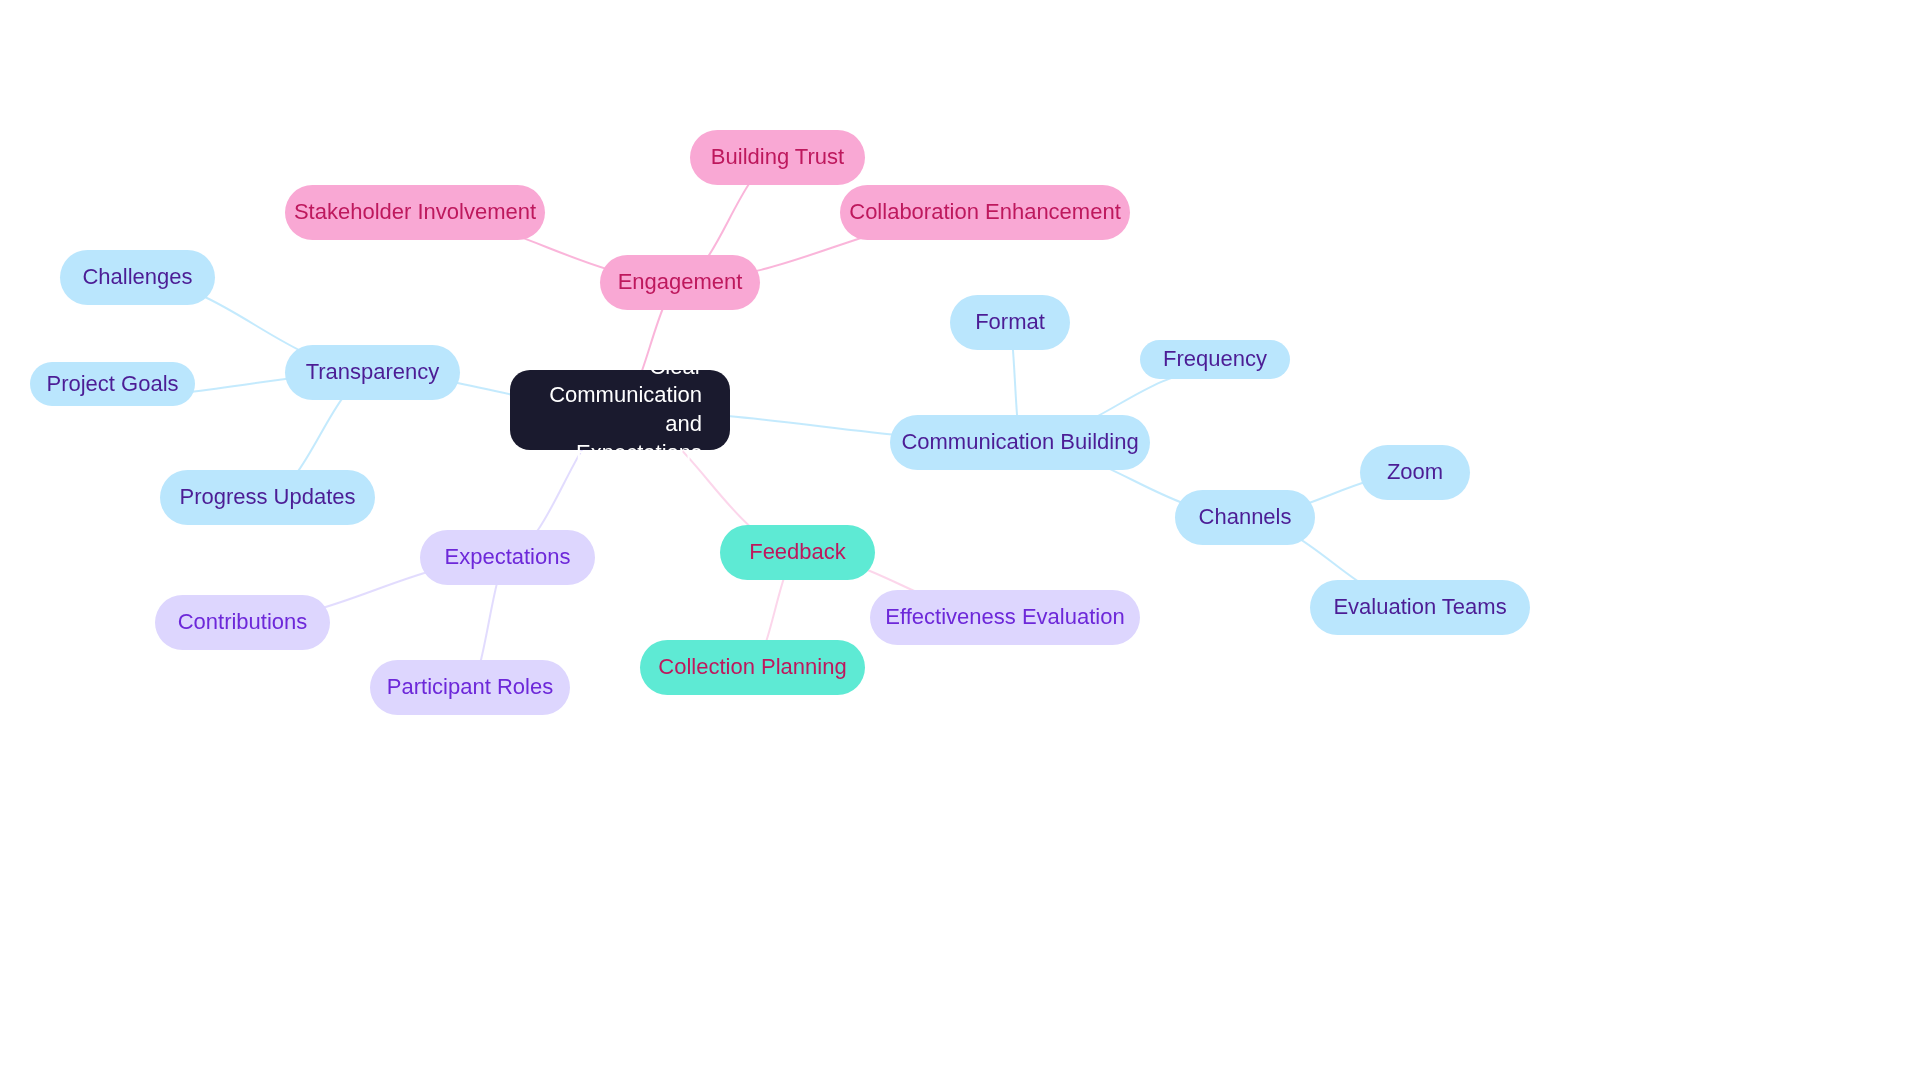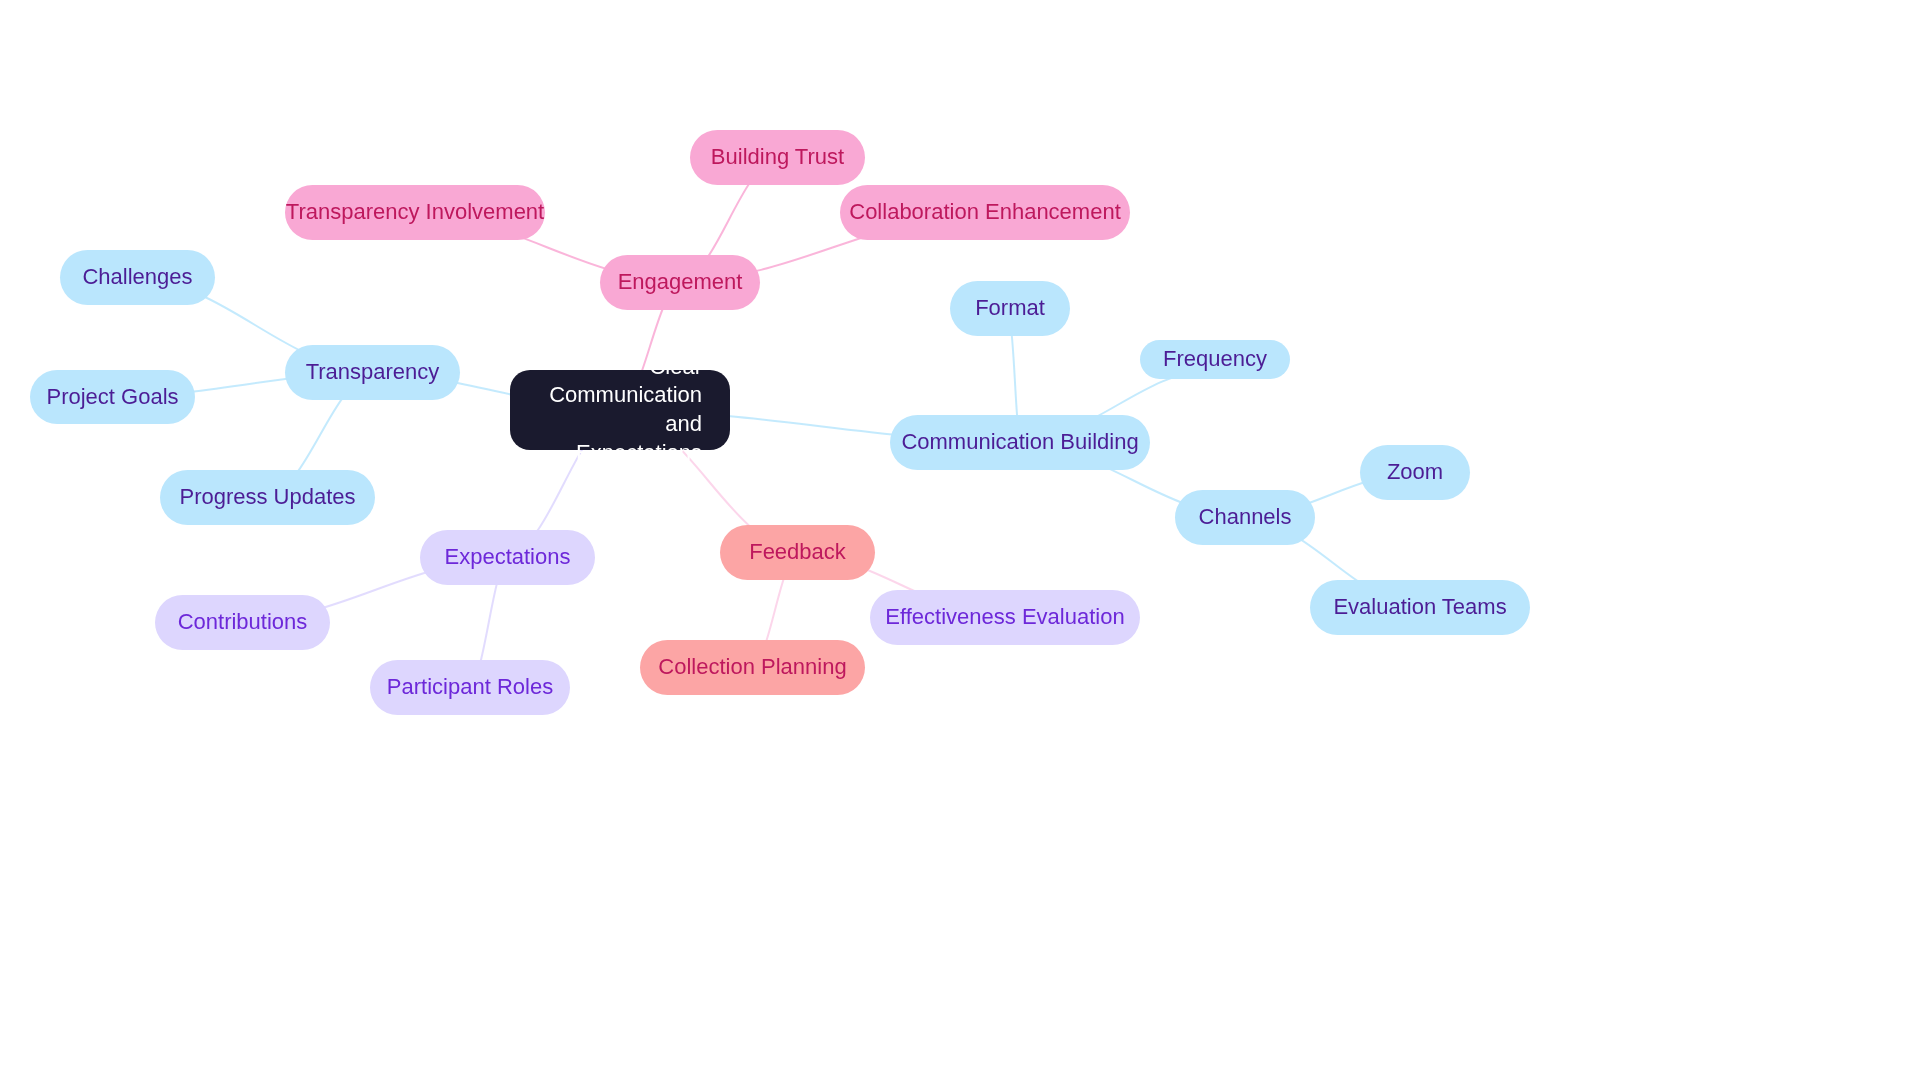--- a/index.html
+++ b/index.html
@@ -50,21 +50,21 @@
       background: #bae6fd;
       color: #4c1d95;
       border: none;
     }
     .node-purple {
       background: #ddd6fe;
       color: #6d28d9;
       border: none;
     }
     .node-pink-light {
-      background: #fca5a5;
+      background: #5eead4;
       color: #be185d;
       border: none;
     }
   </style>
 </head>
 <body>
 
 <svg id="mindmap-lines">
     <path d="M 620 410 C 644 397.25, 656 295.25, 680 282.5" stroke="#f9a8d4" stroke-width="2" fill="none" opacity="0.85"></path>
     <path d="M 680 282.5 C 719 270, 738.5 170, 777.5 157.5" stroke="#f9a8d4" stroke-width="2" fill="none" opacity="0.85"></path>
@@ -88,30 +88,30 @@
     <path d="M 1245 517.5 C 1315 526.5, 1350 598.5, 1420 607.5" stroke="#bae6fd" stroke-width="2" fill="none" opacity="0.85"></path>
   </svg>
 
 <div class="node node-center" style="left: 510px; top: 370px; width: 220px; height: 80px;">
   <span style="white-space:pre-line;">Clear Communication and
 Expectations</span>
 </div>
 
 <div class="node node-pink" style="left: 600px; top: 255px; width: 160px; height: 55px;">Engagement</div>
 <div class="node node-pink" style="left: 690px; top: 130px; width: 175px; height: 55px;">Building Trust</div>
-<div class="node node-pink" style="left: 285px; top: 185px; width: 260px; height: 55px;">Transparency Involvement</div>
+<div class="node node-pink" style="left: 285px; top: 185px; width: 260px; height: 55px;">Stakeholder Involvement</div>
 <div class="node node-pink" style="left: 840px; top: 185px; width: 290px; height: 55px;">Collaboration Enhancement</div>
 <div class="node node-blue" style="left: 285px; top: 345px; width: 175px; height: 55px;">Transparency</div>
 <div class="node node-blue" style="left: 60px; top: 250px; width: 155px; height: 55px;">Challenges</div>
-<div class="node node-blue" style="left: 30px; top: 370px; width: 165px; height: 54px; text-align: center;">Project Goals</div>
+<div class="node node-blue" style="left: 30px; top: 362px; width: 165px; height: 44px; text-align: center;">Project Goals</div>
 <div class="node node-blue" style="left: 160px; top: 470px; width: 215px; height: 55px;">Progress Updates</div>
 <div class="node node-purple" style="left: 420px; top: 530px; width: 175px; height: 55px;">Expectations</div>
 <div class="node node-purple" style="left: 155px; top: 595px; width: 175px; height: 55px;">Contributions</div>
 <div class="node node-purple" style="left: 370px; top: 660px; width: 200px; height: 55px;">Participant Roles</div>
 <div class="node node-pink-light" style="left: 720px; top: 525px; width: 155px; height: 55px;">Feedback</div>
 <div class="node node-pink-light" style="left: 640px; top: 640px; width: 225px; height: 55px;">Collection Planning</div>
 <div class="node node-purple" style="left: 870px; top: 590px; width: 270px; height: 55px;">Effectiveness Evaluation</div>
 <div class="node node-blue" style="left: 890px; top: 415px; width: 260px; height: 55px;">Communication Building</div>
-<div class="node node-blue" style="left: 950px; top: 281px; width: 120px; height: 55px;">Format</div>
+<div class="node node-blue" style="left: 950px; top: 295px; width: 120px; height: 55px;">Format</div>
 <div class="node node-blue" style="left: 1140px; top: 340px; width: 150px; height: 39px;">Frequency</div>
 <div class="node node-blue" style="left: 1175px; top: 490px; width: 140px; height: 55px;">Channels</div>
 <div class="node node-blue" style="left: 1360px; top: 445px; width: 110px; height: 55px;">Zoom</div>
 <div class="node node-blue" style="left: 1310px; top: 580px; width: 220px; height: 55px;">Evaluation Teams</div>
 
 </body></html>

